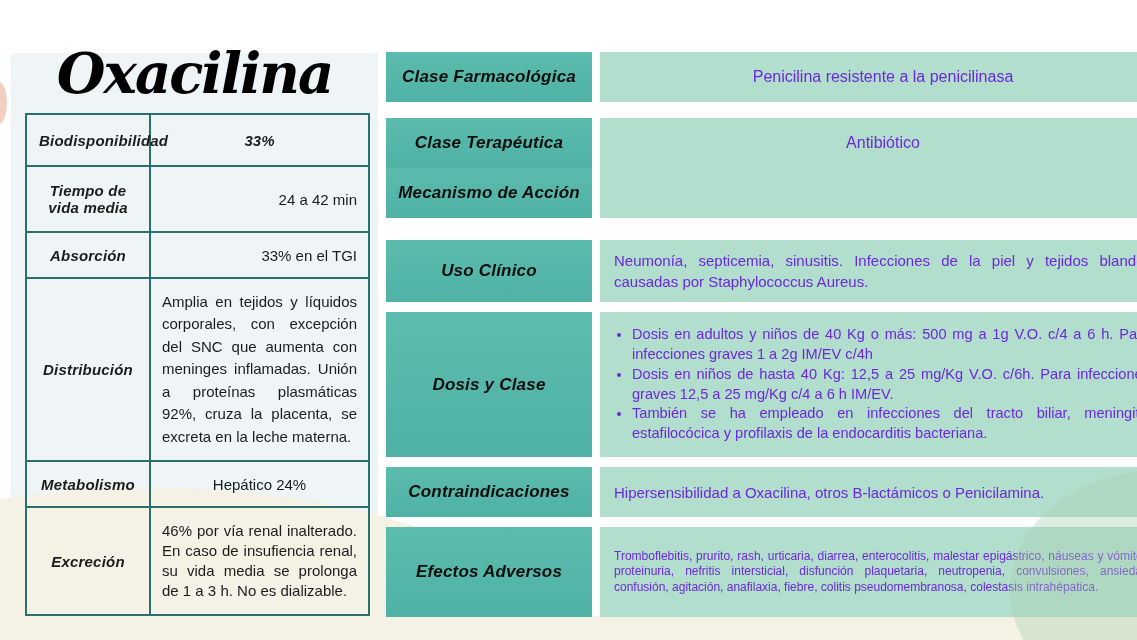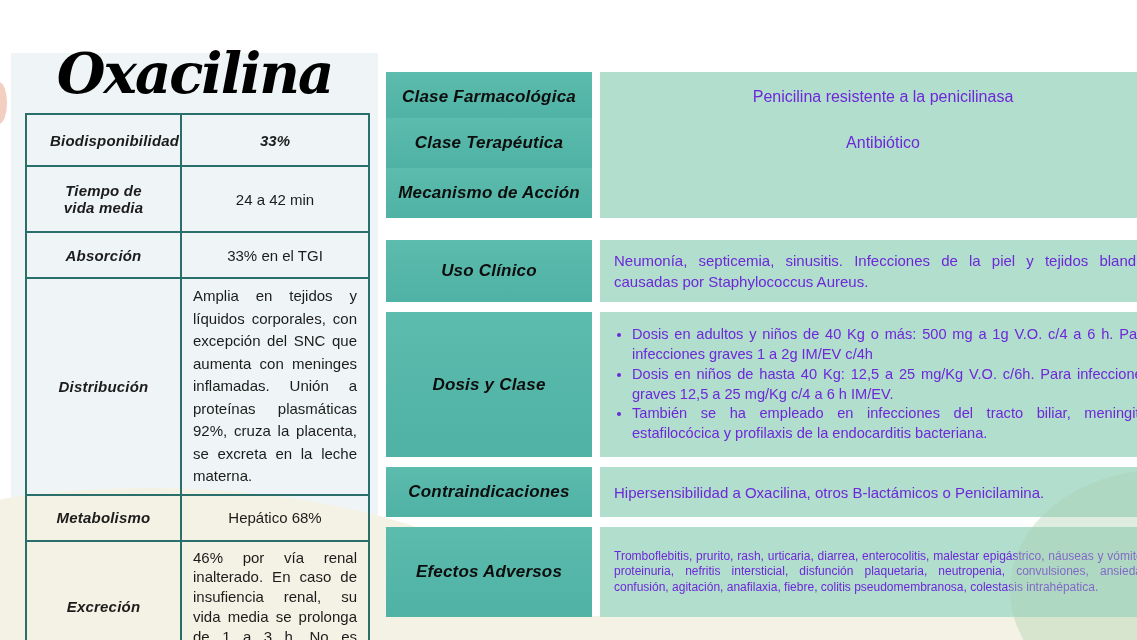--- a/index.html
+++ b/index.html
@@ -41,27 +41,27 @@
   
   table.pk {
     position:absolute; left:25px; top:113px; width:345px; z-index:4;
     border-collapse:collapse; table-layout:fixed;
   }
   table.pk td {
     border:2px solid #2a6f6b; background:transparent;
     vertical-align:middle; color:#1c1c1c;
   }
   td.lbl {
-    width:155px; text-align:center; font-weight:bold; font-style:italic;
-    font-size:15px; padding:4px 23px; letter-spacing:.2px;
+    width:124px; text-align:center; font-weight:bold; font-style:italic;
+    font-size:15px; padding:4px 12px; letter-spacing:.2px;
   }
   td.val { font-size:15px; padding:6px 11px; color:#232323; }
   .v-center-bold { text-align:center; font-weight:bold; font-style:italic;border-radius:17px; }
   .v-center { text-align:center; }
-  .v-left { text-align:center; }
+  .v-left { text-align:right; }
   .v-just { text-align:justify; line-height:1.5; }
   .v-just2 { text-align:justify; line-height:1.32; }
   
   .sec-label {
     position:absolute; left:386px; width:206px; z-index:4;
     background:linear-gradient(180deg,#5cbcae 0%,#4fb2a4 100%);
     display:flex; align-items:center; justify-content:center;
     font-weight:bold; font-style:italic; font-size:17px; color:#0d0d0d;
     text-align:center; letter-spacing:.2px;
   }
@@ -74,21 +74,21 @@
   .c-just p, .c-left p { padding:0 14px; width:100%; }
   .c-just p { text-align:justify; line-height:1.42; }
   .c-left p { text-align:left; }
   .c-small p { font-size:12px; line-height:1.28; }
   .sec-content ul {
     margin:0; padding:8px 16px 8px 32px; width:100%;
     list-style:disc; text-align:justify;
   }
   .sec-content ul li { font-size:14.6px; line-height:1.36; }
   
-  #lab-0,#con-0 { top:72px;  height:50px; }
+  #lab-0,#con-0 { top:52px;  height:50px; }
   #lab-1,#con-1 { top:118px; height:50px; }
   #lab-2,#con-2 { top:168px; height:50px; }
   #lab-3,#con-3 { top:240px; height:62px; }
   #lab-4,#con-4 { top:312px; height:145px; }
   #lab-5,#con-5 { top:467px; height:50px; }
   #lab-6,#con-6 { top:527px; height:90px; }
 </style>
 </head>
 <body>
 
@@ -115,21 +115,21 @@
     <tr style="height:46px;">
       <td class="lbl">Absorción</td>
       <td class="val v-left">33% en el TGI</td>
     </tr>
     <tr style="height:183px;">
       <td class="lbl">Distribución</td>
       <td class="val v-just">Amplia en tejidos y líquidos corporales, con excepción del SNC que aumenta con meninges inflamadas. Unión a proteínas plasmáticas 92%, cruza la placenta, se excreta en la leche materna.</td>
     </tr>
     <tr style="height:46px;">
       <td class="lbl">Metabolismo</td>
-      <td class="val v-center">Hepático 68%</td>
+      <td class="val v-center">Hepático 24%</td>
     </tr>
     <tr style="height:108px;">
       <td class="lbl">Excreción</td>
       <td class="val v-just2">46% por vía renal inalterado. En caso de insufiencia renal, su vida media se prolonga de 1 a 3 h. No es dializable.</td>
     </tr>
   </tbody>
     </table>
 
   <div id="lab-0" class="sec-label">Clase Farmacológica</div>
   <div id="con-0" class="sec-content c-center">

